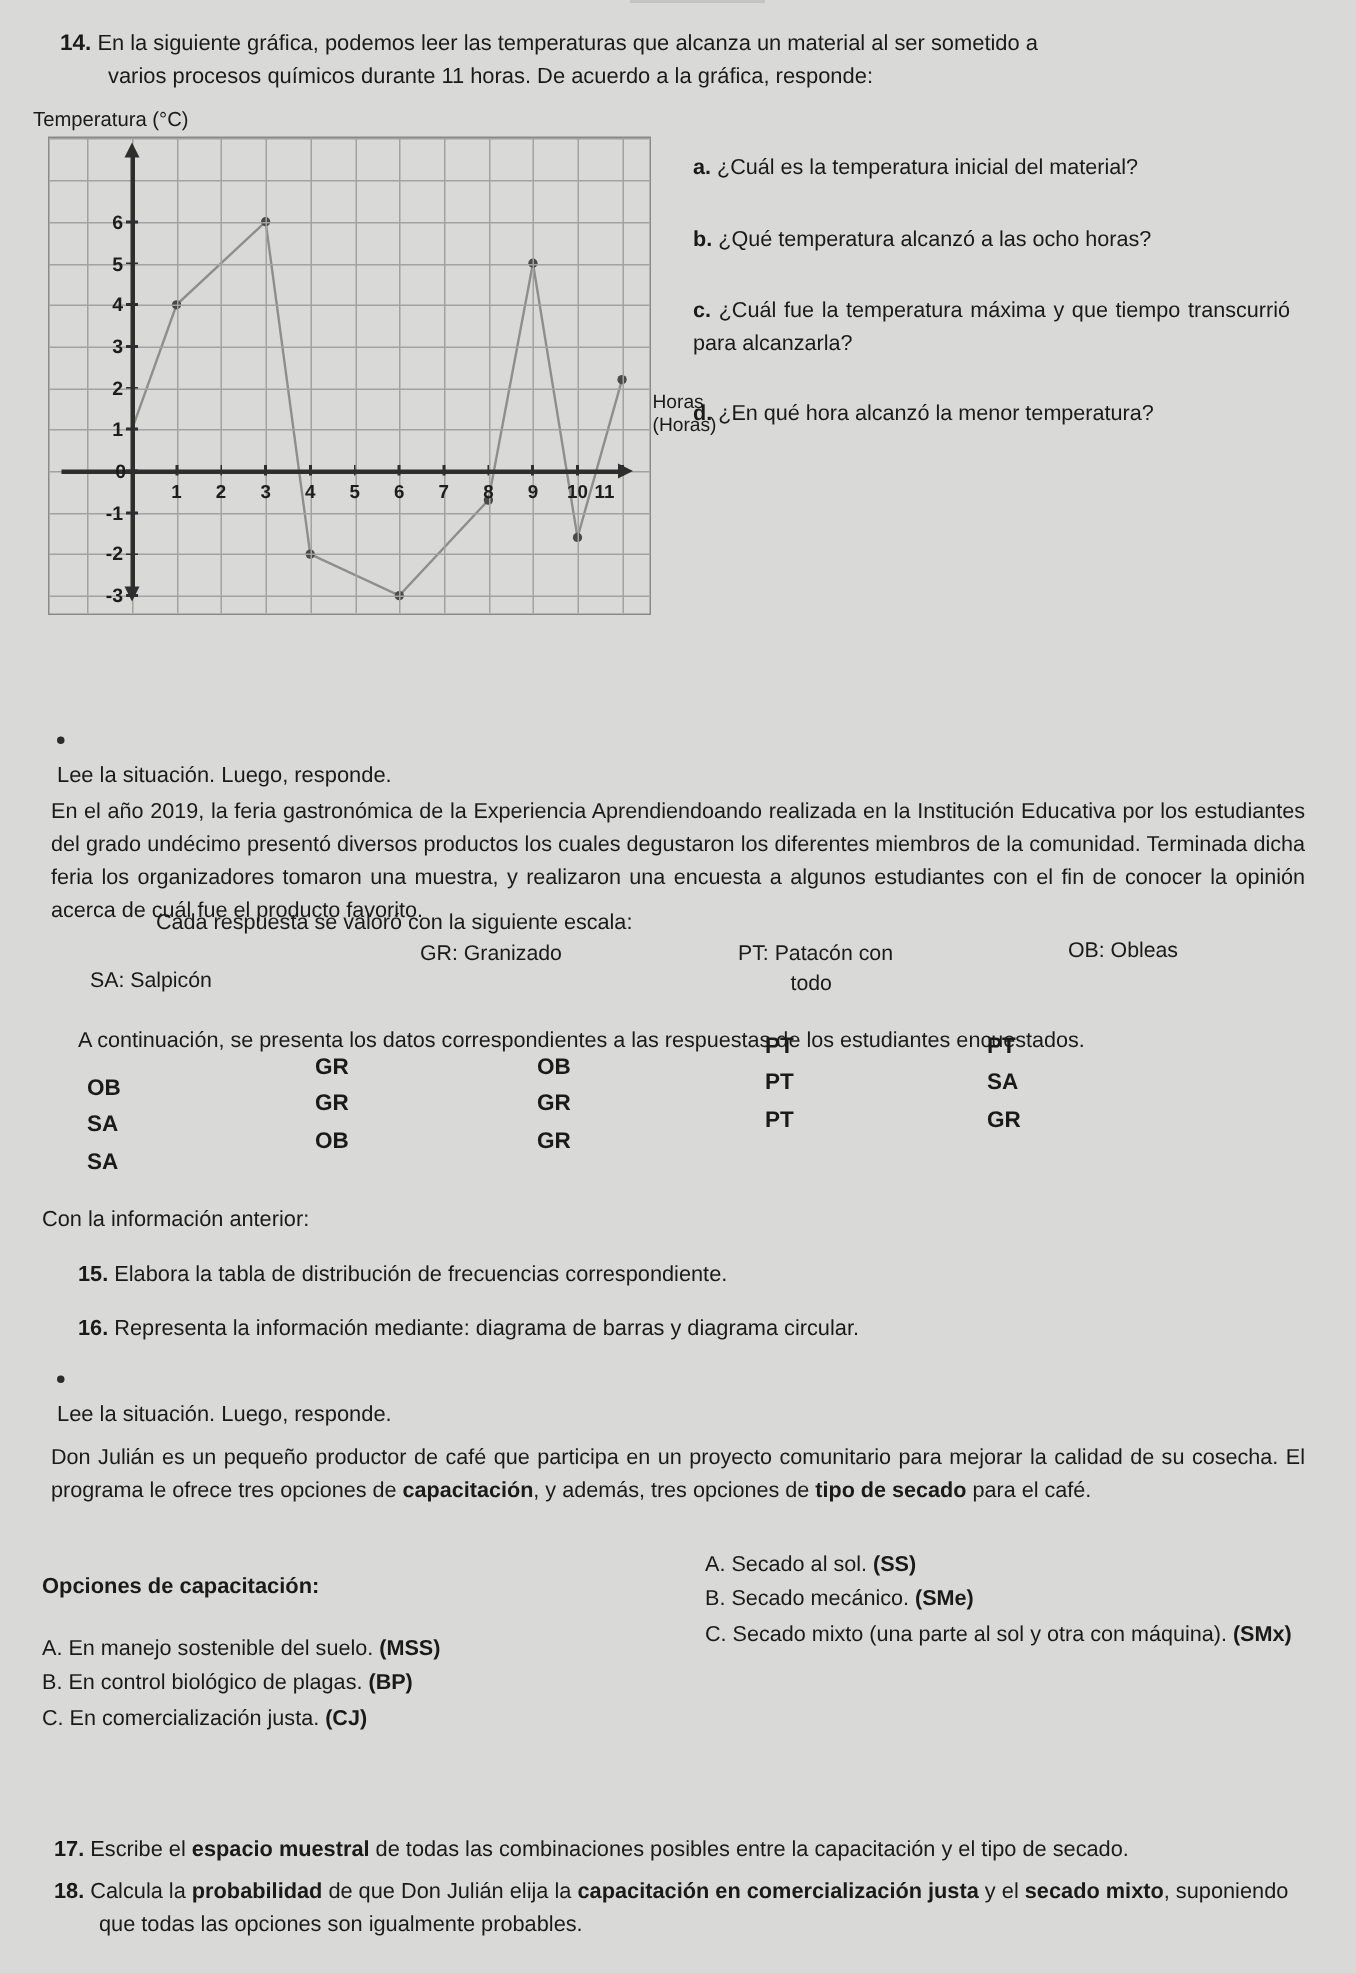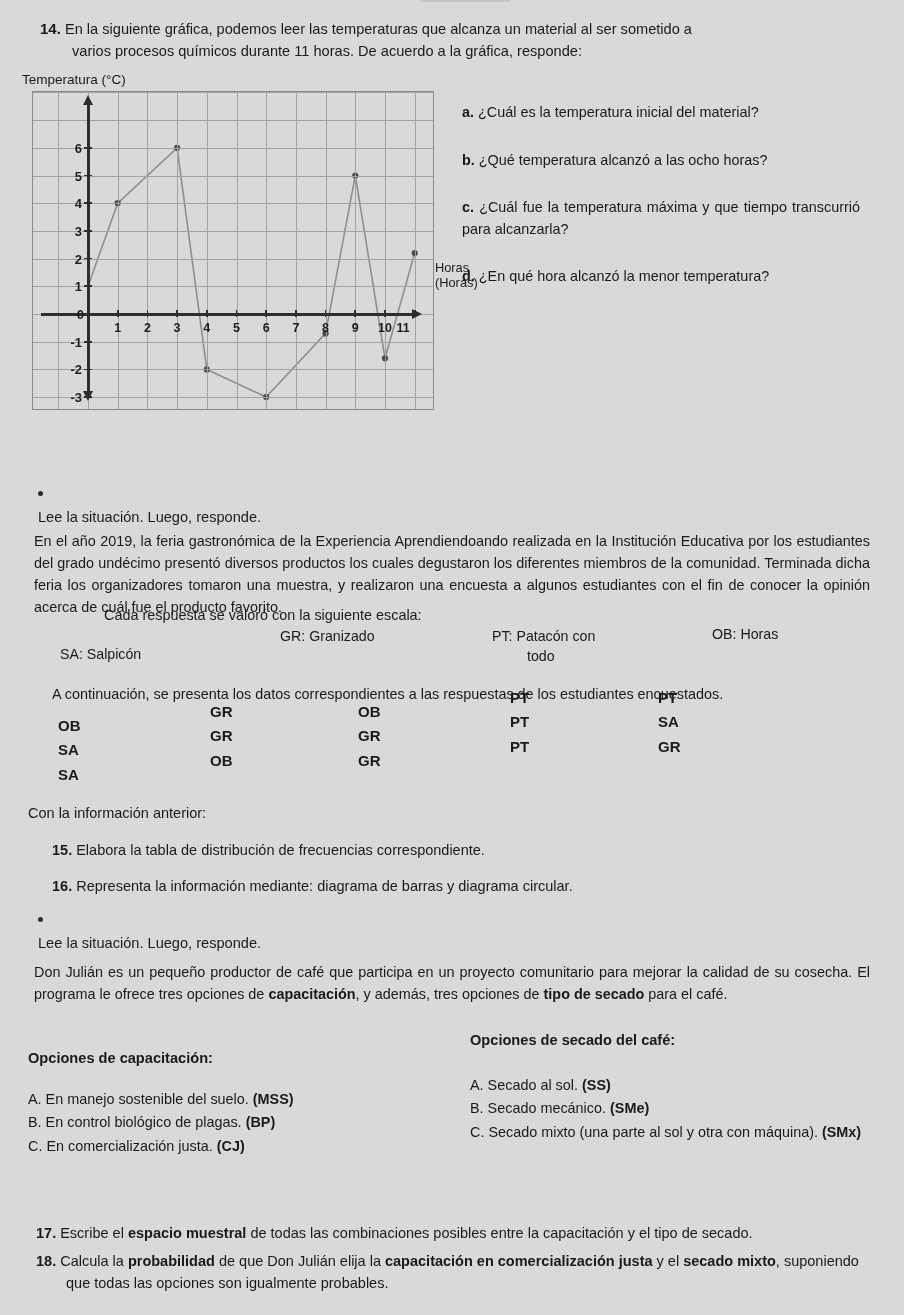--- a/index.html
+++ b/index.html
@@ -435,21 +435,21 @@
 
   <div id="escala-line">Cada respuesta se valoró con la siguiente escala:</div>
 
   <div id="scale">
     <div class="s" id="s-sa">SA: Salpicón</div>
     <div class="s" id="s-gr">GR: Granizado</div>
     <div class="s" id="s-pt">
       <span class="pt-word">PT:  Patacón  con</span>
       <span class="pt-todo">todo</span>
     </div>
-    <div class="s" id="s-ob">OB: Horas</div>
+    <div class="s" id="s-ob">OB: Obleas</div>
   </div>
 
   <div id="continuacion">A continuación, se presenta los datos correspondientes a las respuestas de los estudiantes encuestados.</div>
 
   <div id="data-grid">
       <div class="col" style="left: 0px; top: 14px;">
         <span class="cell">OB</span>
         <span class="cell">SA</span>
         <span class="cell">SA</span>
       </div>
@@ -494,21 +494,20 @@
   <div id="opts-left">
     <div class="opt-head">Opciones de capacitación:</div>
     <div id="opts-left-list">
         <div class="opt-item"><span>A. </span><span>En manejo sostenible del suelo. </span><span class="b">(MSS)</span></div>
         <div class="opt-item"><span>B. </span><span>En control biológico de plagas. </span><span class="b">(BP)</span></div>
         <div class="opt-item"><span>C. </span><span>En comercialización justa. </span><span class="b">(CJ)</span></div>
       </div>
   </div>
 
   <div id="opts-right">
-    <div class="opt-head">Opciones de secado del café:</div>
     <div id="opts-right-list">
         <div class="opt-item"><span>A. </span><span>Secado al sol. </span><span class="b">(SS)</span></div>
         <div class="opt-item"><span>B. </span><span>Secado mecánico. </span><span class="b">(SMe)</span></div>
         <div class="opt-item"><span>C. </span><span>Secado mixto (una parte al sol y otra con máquina). </span><span class="b">(SMx)</span></div>
       </div>
   </div>
 
   <div id="items1718">
       <div class="it"><span class="n">17. </span><span>Escribe el </span><span class="b">espacio muestral</span><span> de todas las combinaciones posibles entre la capacitación y el tipo de secado.</span></div>
       <div class="it"><span class="n">18. </span><span>Calcula la </span><span class="b">probabilidad</span><span> de que Don Julián elija la </span><span class="b">capacitación en comercialización justa</span><span> y el </span><span class="b">secado mixto</span><span>, suponiendo que todas las opciones son igualmente probables.</span></div>

